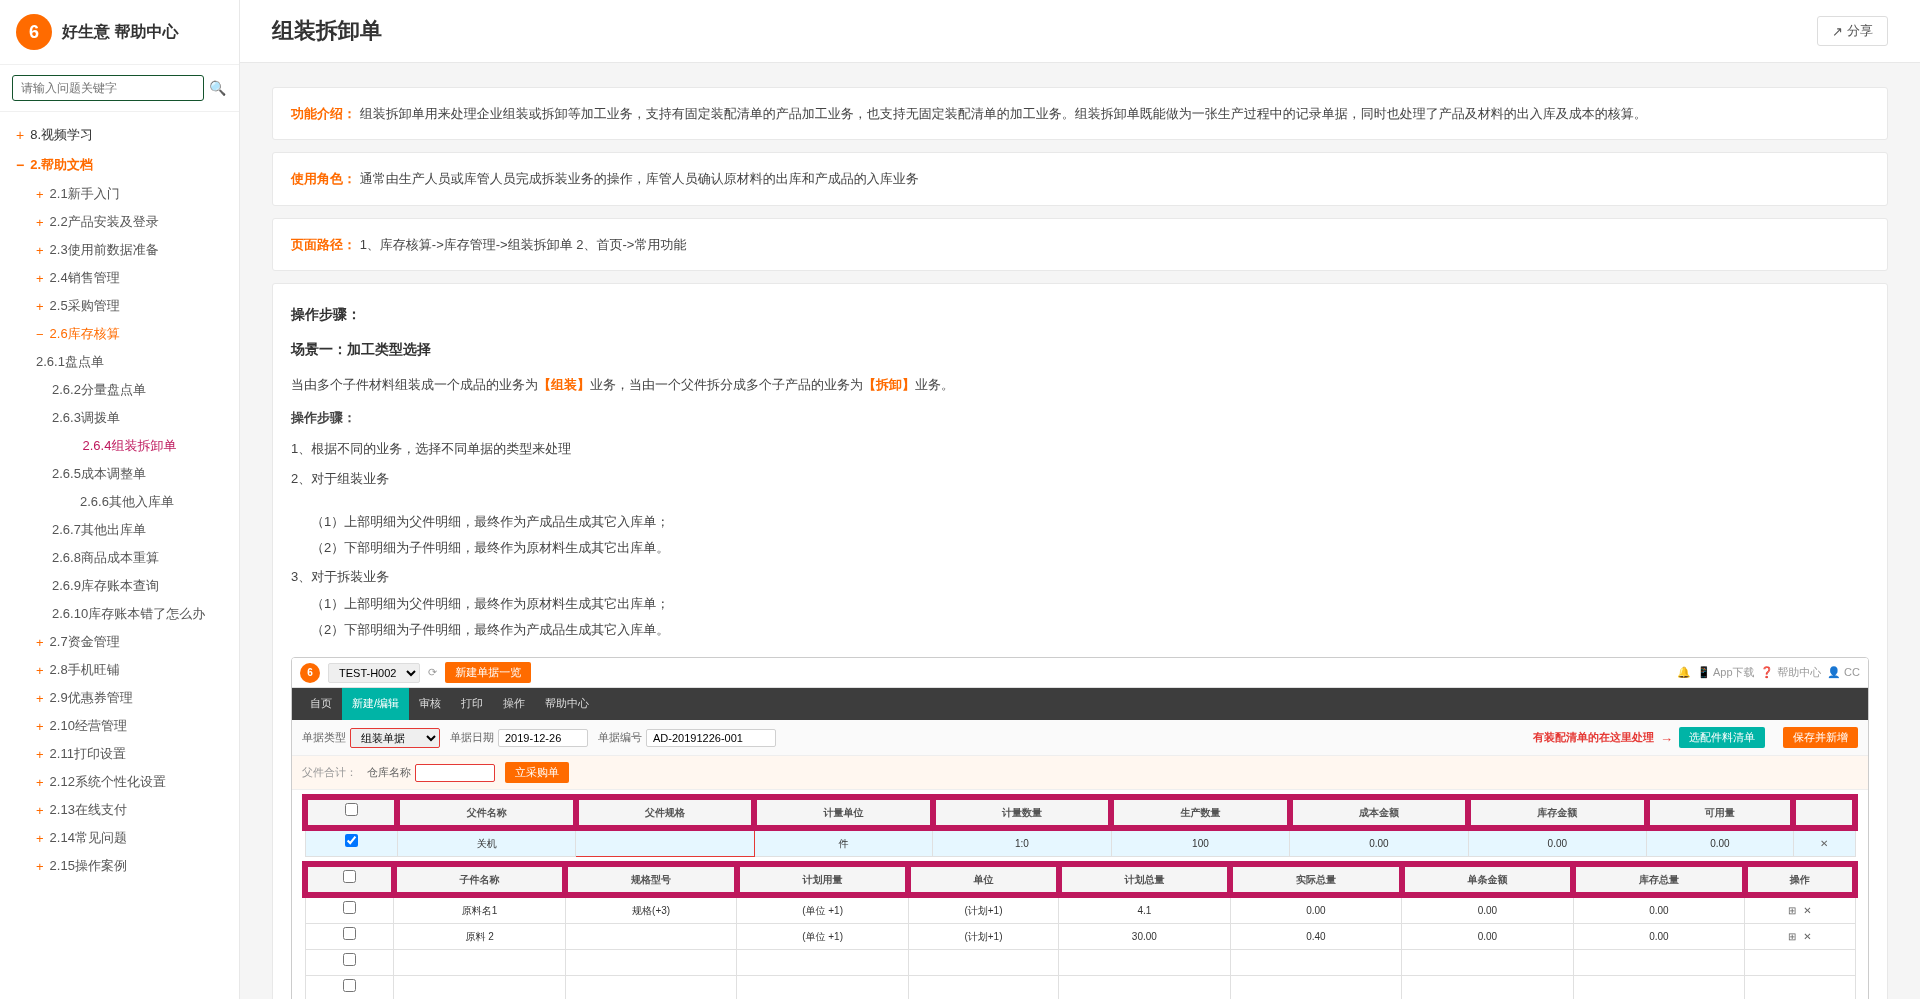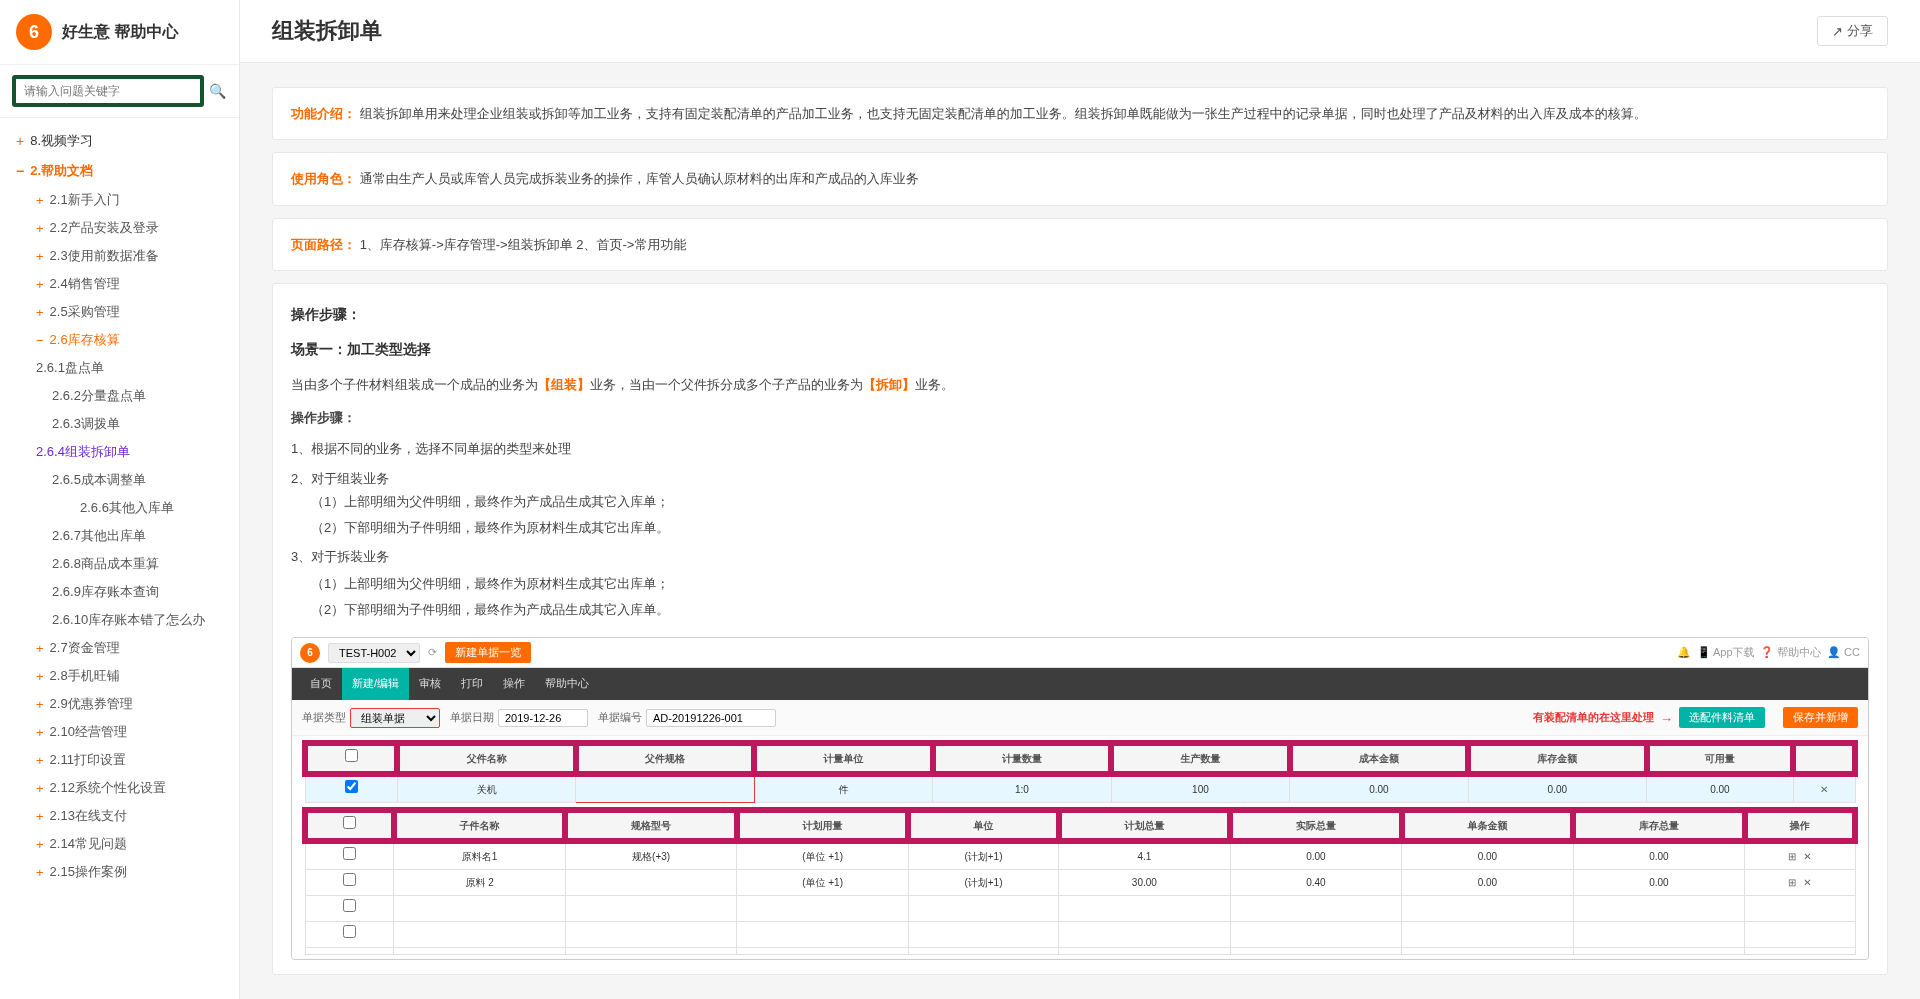--- a/index.html
+++ b/index.html
@@ -36,21 +36,21 @@
       font-size: 16px; font-weight: bold; color: #333;
     }
     .search-bar {
       padding: 10px 12px;
       border-bottom: 1px solid #f0f0f0;
       display: flex; align-items: center;
       gap: 6px;
     }
     .search-input {
       flex: 1;
-      border: 4px solid #14532d;
+      border: 1px solid #14532d;
       border-radius: 3px;
       padding: 5px 8px;
       font-size: 12px;
       outline: none;
       color: #999;
     }
     .search-btn {
       background: none; border: none; cursor: pointer; color: #999; font-size: 14px;
     }
     .nav-tree {
@@ -291,21 +291,21 @@
 
     <div class="nav-sub-item" style="">
       <span>2.6.1盘点单</span>
     </div>
     <div class="nav-sub-item" style="padding-left:52px;">
       <span>2.6.2分量盘点单</span>
     </div>
     <div class="nav-sub-item" style="padding-left:52px;">
       <span>2.6.3调拨单</span>
     </div>
-    <div class="nav-sub-item current" style="color:#6d28d9;">
+    <div class="nav-sub-item current" style="color:#be185d;justify-content:center;">
       <span>2.6.4组装拆卸单</span>
     </div>
     <div class="nav-sub-item" style="padding-left:52px;">
       <span>2.6.5成本调整单</span>
     </div>
     <div class="nav-sub-item" style="padding-left:80px;">
       <span>2.6.6其他入库单</span>
     </div>
     <div class="nav-sub-item" style="padding-left:52px;">
       <span>2.6.7其他出库单</span>
@@ -394,21 +394,21 @@
       </div>
 
       <div style="margin-bottom:10px; font-size:13px; line-height:1.8;">
         当由多个子件材料组装成一个成品的业务为<span class="highlight">【组装】</span>业务，当由一个父件拆分成多个子产品的业务为<span class="highlight">【拆卸】</span>业务。
       </div>
 
       <div style="margin-bottom:8px;font-weight:bold;font-size:13px;">操作步骤：</div>
 
       <div style="font-size:13px;line-height:1.8;">
         <div style="margin-bottom:6px;">1、根据不同的业务，选择不同单据的类型来处理</div>
-        <div style="margin-bottom:0;">2、对于组装业务</div>
+        <div style="margin-bottom:20px;">2、对于组装业务</div>
         <div style="padding-left:20px; margin-bottom:2px;">（1）上部明细为父件明细，最终作为产成品生成其它入库单；</div>
         <div style="padding-left:20px; margin-bottom:6px;">（2）下部明细为子件明细，最终作为原材料生成其它出库单。</div>
         <div style="margin-bottom:4px;">3、对于拆装业务</div>
         <div style="padding-left:20px; margin-bottom:2px;">（1）上部明细为父件明细，最终作为原材料生成其它出库单；</div>
         <div style="padding-left:20px; ">（2）下部明细为子件明细，最终作为产成品生成其它入库单。</div>
       </div>
 
       <div class="screenshot-container">
         <div class="screenshot-inner" style="position:relative;">
 
@@ -456,20 +456,28 @@
             <div style="flex:1;"></div>
 
             <div style="position:relative; display:flex; align-items:center; gap:6px;">
               <span style="color:#e53935;font-size:11px;font-weight:bold;">有装配清单的在这里处理</span>
               <span style="color:#e53935;font-size:13px;">→</span>
               <button class="teal-btn">选配件料清单</button>
             </div>
             <button class="orange-btn" style="margin-left:8px;">保存并新增</button>
           </div>
 
+          <div class="form-row" style="background:#fff7f0;">
+            <div style="font-size:11px;color:#999;">父件合计：</div>
+            <div class="form-field">
+              <span class="form-label">仓库名称</span>
+              <input class="form-input" type="text" value="" style="width: 80px; border-color: rgb(229, 57, 53);">
+            </div>
+            <button style="background:#ff6b00;color:#fff;border:none;padding:3px 10px;border-radius:2px;font-size:11px;">立采购单</button>
+          </div>
 
 
           <div style="padding:4px 10px;">
             <table class="table-mock">
               <thead>
                 <tr>
                   <th><input type="checkbox" style=""></th>
                   <th>父件名称</th>
                   <th>父件规格</th>
                   <th>计量单位</th>

